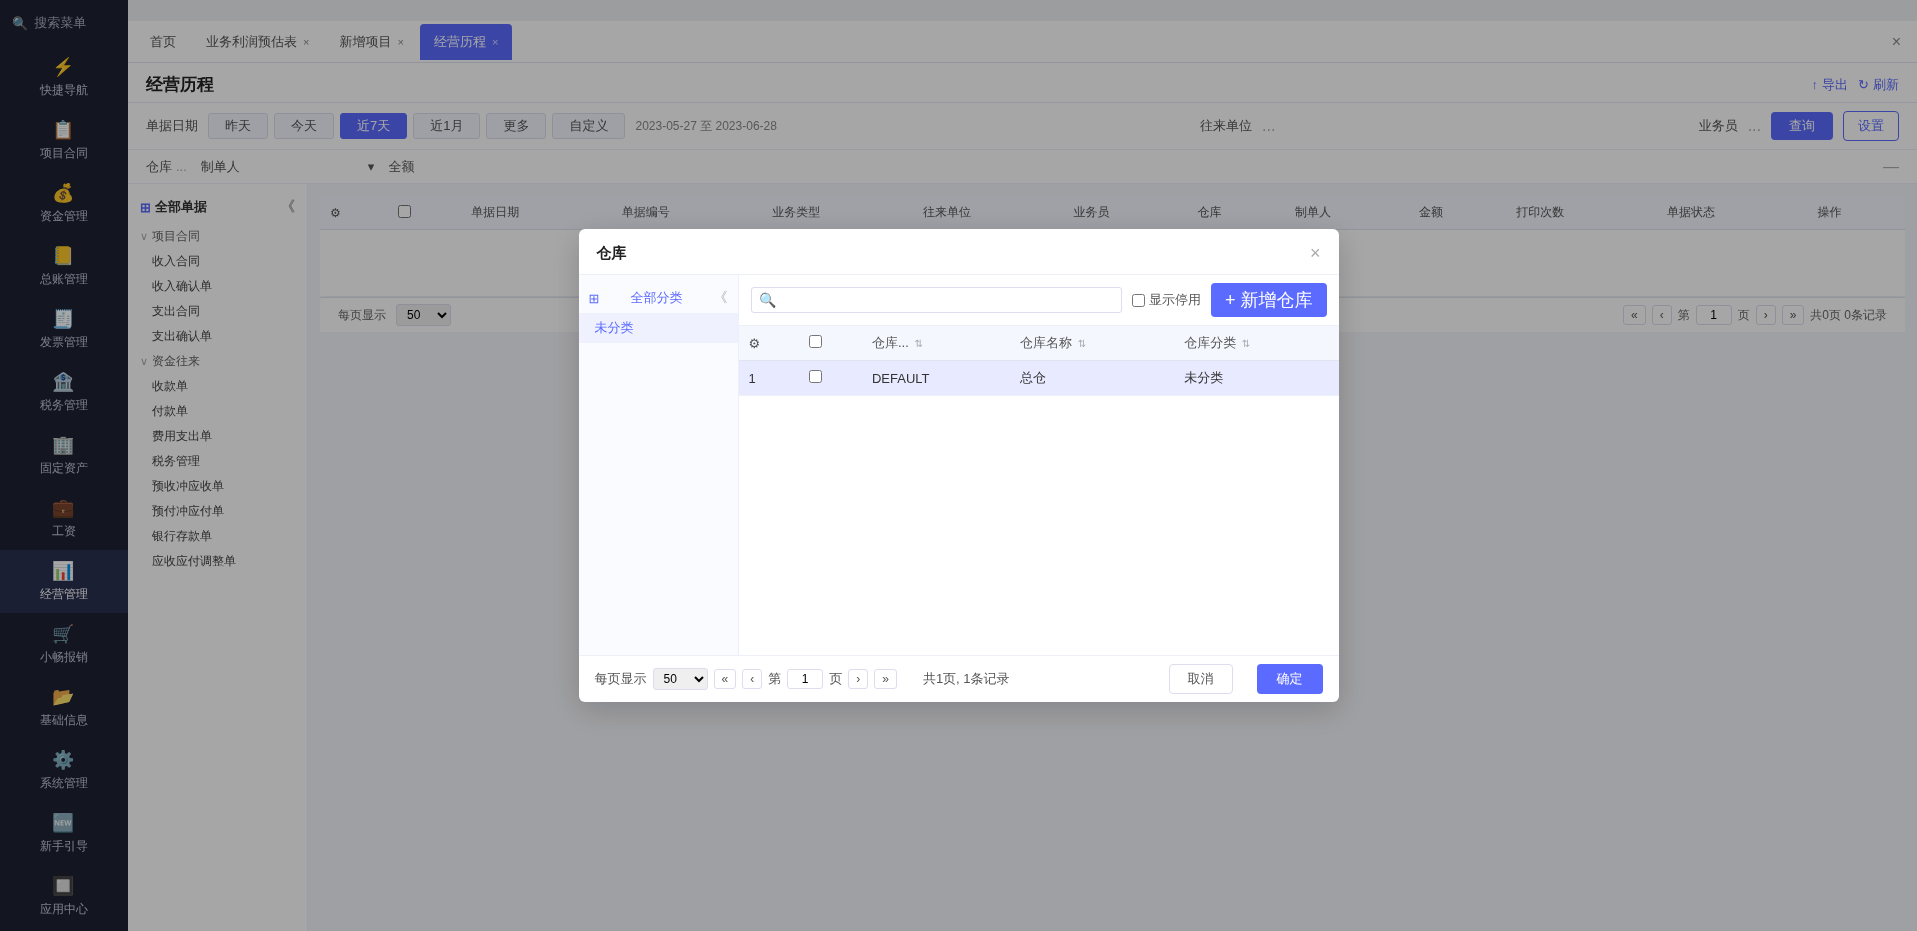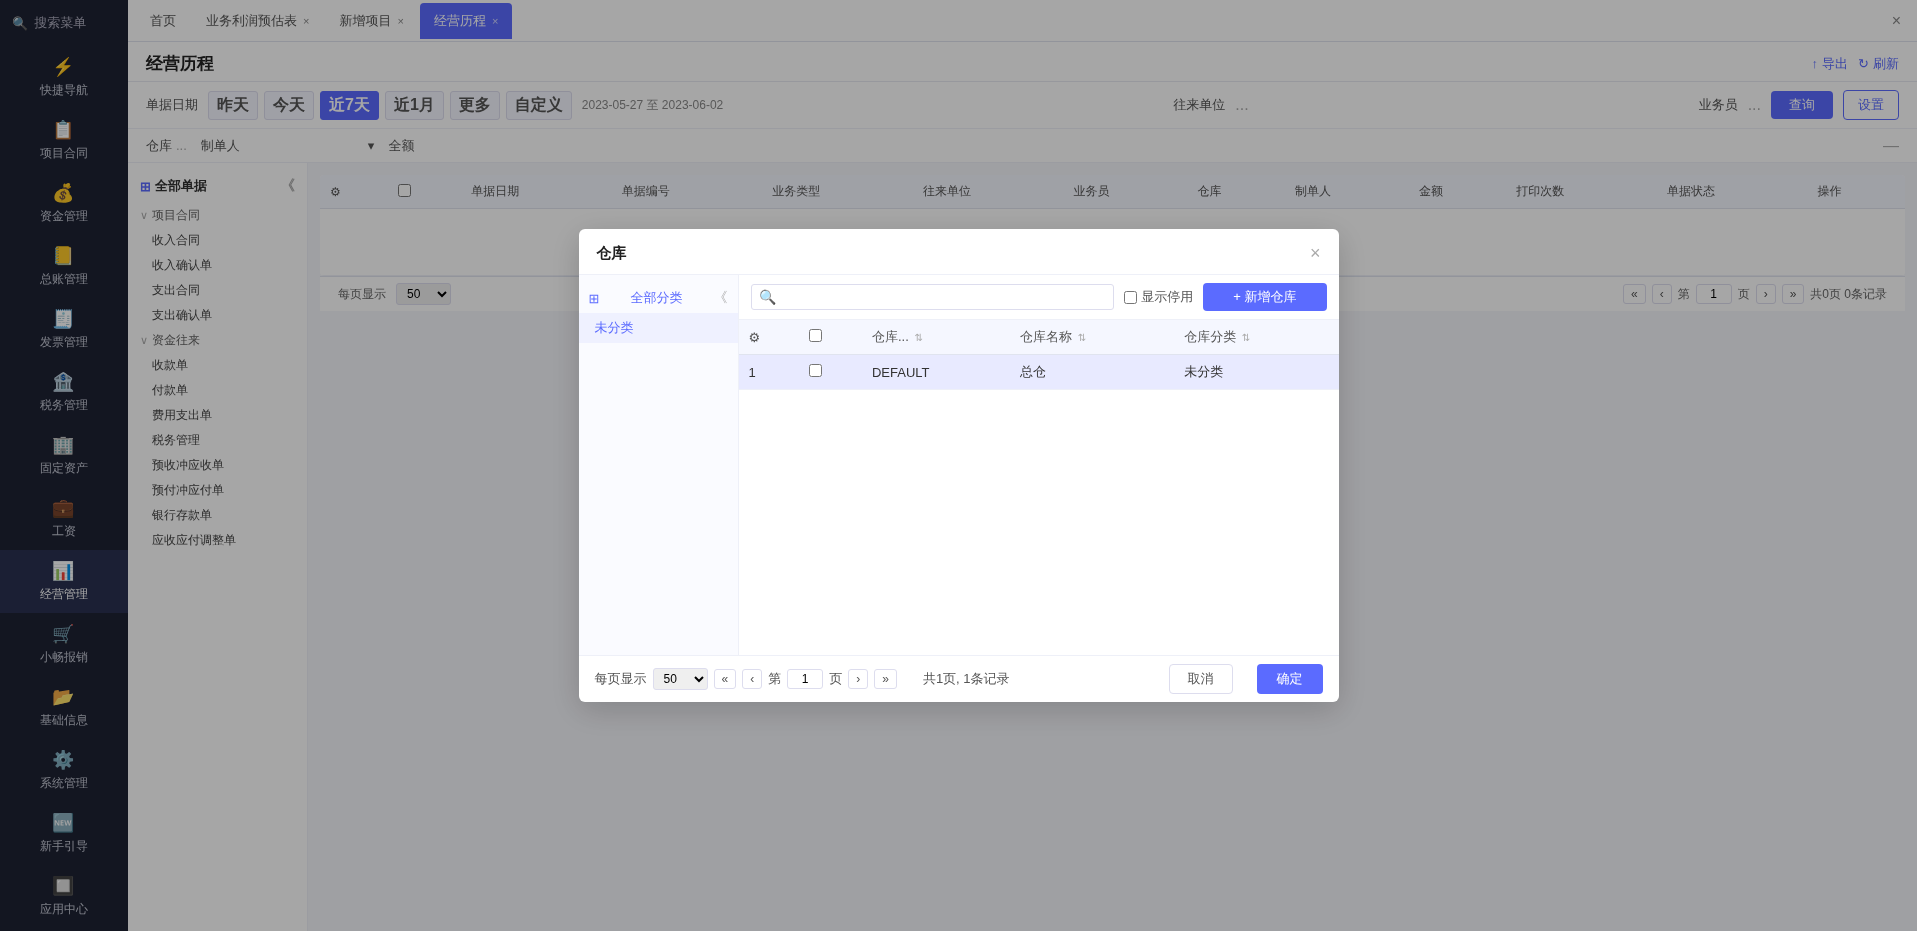--- a/index.html
+++ b/index.html
@@ -58,20 +58,21 @@
 
     
     .tab-bar {
       display: flex;
       align-items: center;
       background: #fff;
       border-bottom: 1px solid #e0e4ef;
       height: 42px;
       padding: 0 8px;
       gap: 2px;
+      margin-top: 21px;
     }
     .tab {
       display: flex;
       align-items: center;
       padding: 0 14px;
       height: 36px;
       font-size: 13px;
       color: #555;
       cursor: pointer;
       border-radius: 4px 4px 0 0;
@@ -113,22 +114,22 @@
       padding: 8px 18px;
       display: flex;
       flex-wrap: wrap;
       gap: 10px;
       align-items: center;
       border-bottom: 1px solid #eef0f8;
     }
     .filter-label { font-size: 13px; color: #555; white-space: nowrap; }
     .filter-group { display: flex; align-items: center; gap: 6px; }
     .date-btn {
-      font-size: 16px; padding: 3px 8px; border-radius: 3px;
-      border: 1px solid #dde; background: #f5f6ff; cursor: pointer; color: #555; font-weight: bold;
+      font-size: 13px; padding: 3px 16px; border-radius: 3px;
+      border: 1px solid #dde; background: #f5f6ff; cursor: pointer; color: #555;
     }
     .date-btn.active { background: #5b6bff; color: #fff; border-color: #5b6bff; }
     .date-range { font-size: 12px; color: #888; }
     .filter-input {
       border: 1px solid #dde; border-radius: 3px; padding: 3px 8px;
       font-size: 13px; color: #333; background: #fff; min-width: 120px;
     }
     .filter-dots { color: #aaa; font-size: 16px; cursor: pointer; }
     .btn-query {
       background: #5b6bff; color: #fff; border: none; border-radius: 4px;
@@ -287,21 +288,21 @@
       border: none; outline: none; font-size: 13px; padding: 4px 8px; flex: 1; color: #333;
     }
     .modal-search-btn {
       background: none; border: none; padding: 4px 8px; cursor: pointer; color: #aaa; font-size: 14px;
     }
     .modal-checkbox-label {
       display: flex; align-items: center; gap: 4px; font-size: 13px; color: #555; cursor: pointer;
     }
     .btn-add-warehouse {
       background: #5b6bff; color: #fff; border: none; border-radius: 4px;
-      padding: 5px 30px; font-size: 13px; cursor: pointer; white-space: nowrap; margin-left: auto;
+      padding: 5px 14px; font-size: 18px; cursor: pointer; white-space: nowrap; margin-left: auto;
     }
     .modal-table-wrap { flex: 1; overflow: auto; }
     .modal-table { width: 100%; border-collapse: collapse; font-size: 13px; }
     .modal-table th {
       background: #f5f7ff; color: #555; font-weight: 500;
       padding: 8px 10px; border-bottom: 1px solid #e0e4ef;
       white-space: nowrap; text-align: left;
     }
     .modal-table td {
       padding: 8px 10px; border-bottom: 1px solid #eef0f8;
@@ -446,21 +447,21 @@
   <div class="filter-bar">
     <span class="filter-label">单据日期</span>
     <div class="filter-group">
       <button class="date-btn">昨天</button>
       <button class="date-btn">今天</button>
       <button class="date-btn active">近7天</button>
       <button class="date-btn">近1月</button>
       <button class="date-btn">更多</button>
       <button class="date-btn">自定义</button>
     </div>
-    <span class="date-range">2023-05-27 至 2023-06-02</span>
+    <span class="date-range">2023-05-27 至 2023-06-28</span>
     <span style="flex:1"></span>
     <span class="filter-label">往来单位</span>
     <span class="filter-dots">...</span>
     <span style="flex:1"></span>
     <span class="filter-label">业务员</span>
     <span class="filter-dots">...</span>
     <button class="btn-query">查询</button>
     <button class="btn-settings">设置</button>
   </div>
 

